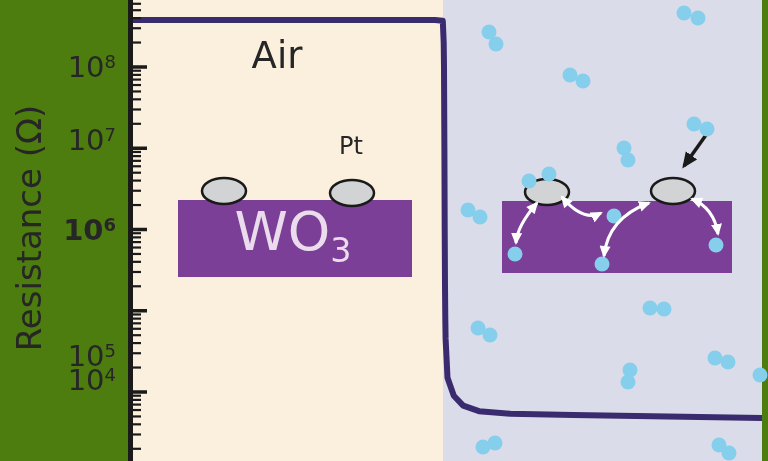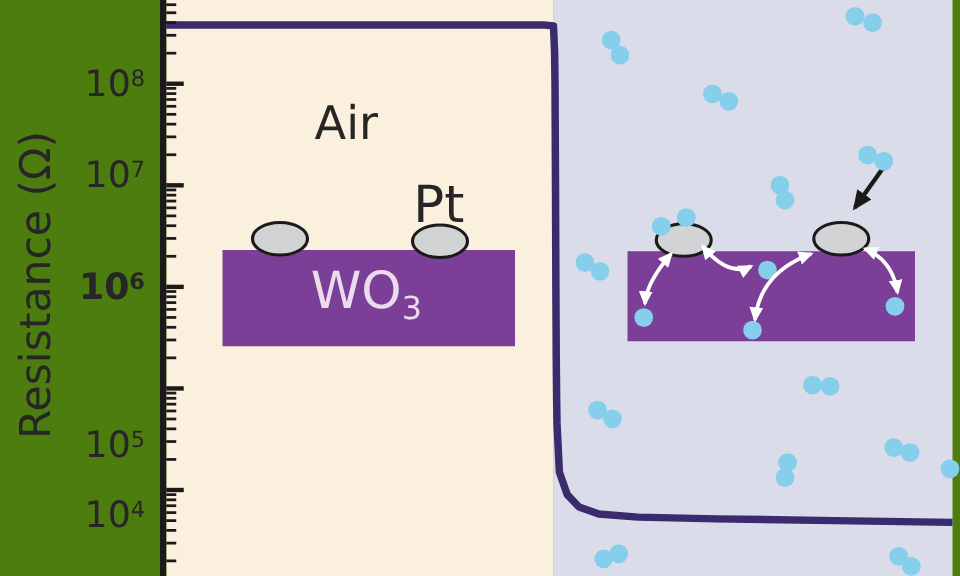--- a/index.html
+++ b/index.html
@@ -4,24 +4,24 @@
 <style>
   html,body{margin:0;padding:0;background:#ffffff;}
   body{width:768px;height:461px;overflow:hidden;font-family:"DejaVu Sans",sans-serif;}
   .fig{position:relative;width:768px;height:461px;overflow:hidden;background:#4d7c0f;}
   .bg{position:absolute;top:0;height:461px;}
   .air-bg{left:133px;width:310px;background:#faf0dd;}
   .h2-bg{left:443px;width:319px;background:#dbdce9;}
   #overlay{position:absolute;left:0;top:0;z-index:5;}
   .lbl{position:absolute;z-index:10;color:#262626;transform:translate(-50%,-50%);white-space:nowrap;line-height:1;}
   .ylabel{left:29px;top:228px;transform:translate(-50%,-50%) rotate(-90deg);font-size:34px;}
-  .air-label{left:277px;top:55px;font-size:37px;margin-top:44px;}
+  .air-label{left:277px;top:55px;font-size:37px;}
   .h2-label{left:592px;top:56px;font-size:37px;}
-  .pt-label{left:351px;top:164px;font-size:41px;}
-  .wo3-label{left:293px;top:236px;font-size:41px;color:#eadcec;}
+  .pt-label{left:351px;top:146px;font-size:24px;}
+  .wo3-label{left:293px;top:236px;font-size:54px;color:#eadcec;}
   .lbl sub{font-size:0.62em;vertical-align:-0.35em;}
   #tick-labels{position:absolute;left:0;top:0;z-index:10;}
   .ytick{position:absolute;left:0;width:116px;text-align:right;font-size:29px;color:#262626;transform:translateY(-50%);line-height:1;}
   .ytick sup{font-size:0.62em;vertical-align:0.45em;}
 </style>
 </head>
 <body>
 
 <div class="fig">
   <div class="bg air-bg" style="background: rgb(250, 240, 221);"></div>
@@ -146,21 +146,21 @@
         <line x1="133" y1="395.71779610805487" x2="141" y2="395.71779610805487" stroke="#1a1a1a" stroke-width="2.2"></line>
       </g>
     </svg>
 
   <div id="tick-labels">
       <div class="ytick" style="top: -14.25px;"><span>10</span></div>
       <div class="ytick" style="top: 67px;"><span>10</span><sup>8</sup></div>
       <div class="ytick" style="top: 140px;"><span>10</span><sup>7</sup></div>
       <div class="ytick" style="top: 229.5px; font-weight: bold;"><span>10</span><sup>6</sup></div>
       <div class="ytick" style="top: 310.75px; margin-top: 45px;"><span>10</span><sup>5</sup></div>
-      <div class="ytick" style="top: 412px; text-align: right;"><span>10</span><sup>4</sup></div>
+      <div class="ytick" style="top: 380px; text-align: right;"><span>10</span><sup>4</sup></div>
       <div class="ytick" style="top: 473.25px;"><span>10</span><sup>3</sup></div>
     </div>
 
   <div class="lbl ylabel">Resistance (Ω)</div>
 
   <div class="lbl air-label"><span>Air</span></div>
 
 
   <div class="lbl pt-label">Pt</div>
 

